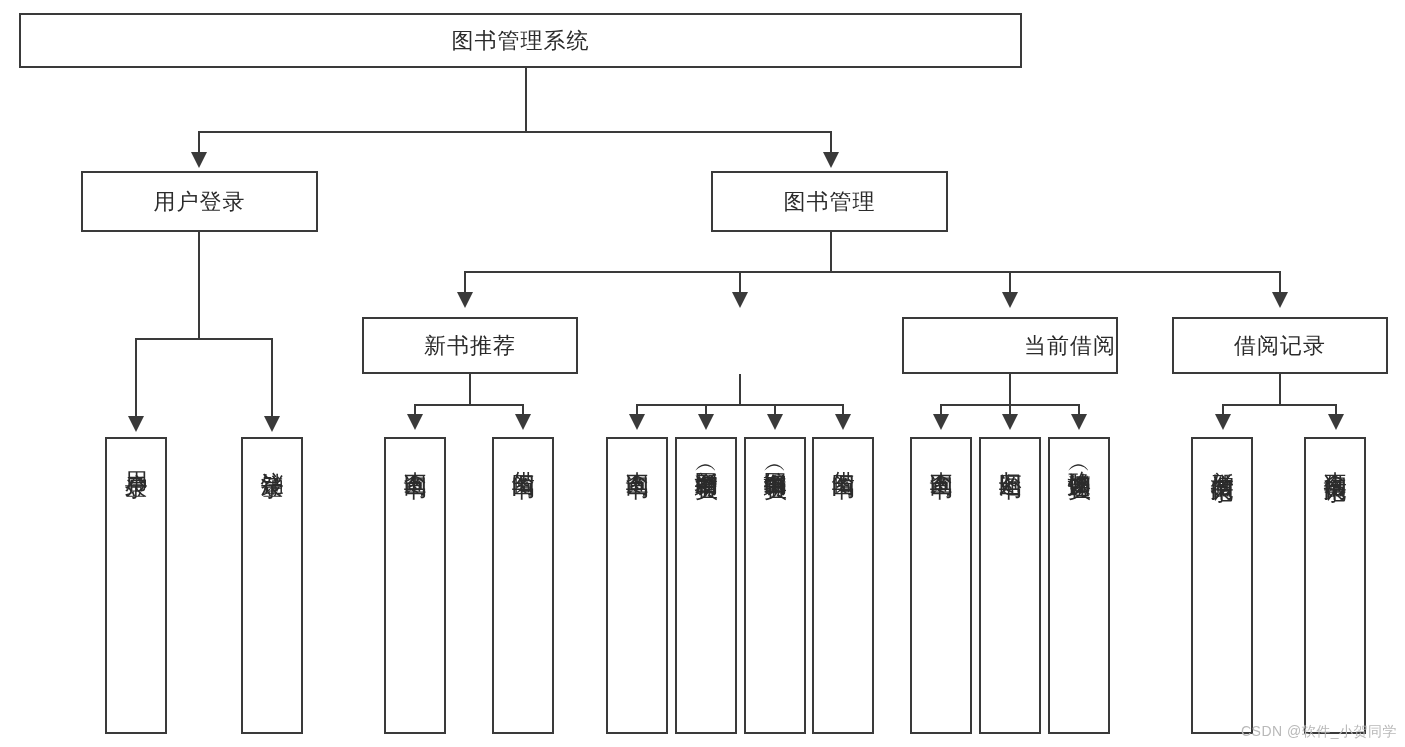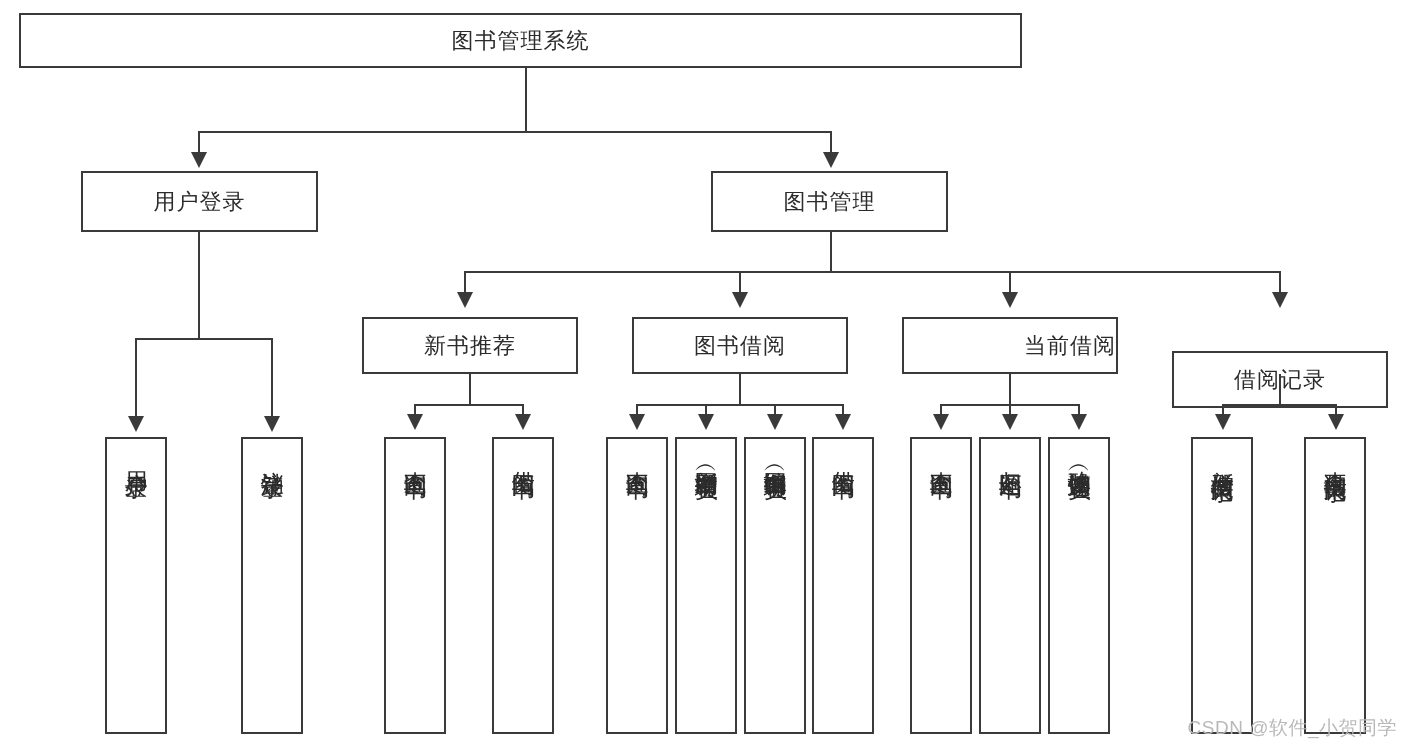--- a/index.html
+++ b/index.html
@@ -60,21 +60,21 @@
     width: 0;
     height: 0;
     border-left: 8px solid transparent;
     border-right: 8px solid transparent;
     border-top: 16px solid #3a3a3a;
   }
   #watermark {
     position: absolute;
     right: 8px;
     bottom: 6px;
-    font-size: 19px;
+    font-size: 14px;
     color: #b9b9b9;
     letter-spacing: 0.5px;
     white-space: nowrap;
     font-family: "Liberation Sans", "DejaVu Sans", sans-serif;
   }
 </style>
 </head>
 <body>
 
 <div id="canvas">
@@ -115,27 +115,24 @@
   <div class="edge v" style="left:739px; top:271px; height:24px;"></div>
   <div class="arrow" style="left:732px; top:292px;"></div>
   <div class="edge v" style="left:1009px; top:271px; height:24px;"></div>
   <div class="arrow" style="left:1002px; top:292px;"></div>
   <div class="edge v" style="left:1279px; top:271px; height:24px;"></div>
   <div class="arrow" style="left:1272px; top:292px;"></div>
 
   <div class="node horizontal" style="left:362px; top:317px; width:216px; height:57px;">
     <span class="label">新书推荐</span>
   </div>
-  <div class="node horizontal" style="left:632px; top:317px; width:216px; height:57px;">
-    <span class="label">图书借阅</span>
-  </div>
   <div class="node horizontal" style="left:902px; top:317px; width:216px; height:57px;justify-content:flex-end;">
     <span class="label">当前借阅</span>
   </div>
-  <div class="node horizontal" style="left:1172px; top:317px; width:216px; height:57px;margin-top:34px;">
+  <div class="node horizontal" style="left:1172px; top:317px; width:216px; height:57px;">
     <span class="label">借阅记录</span>
   </div>
 
   <div class="edge v" style="left:469px; top:374px; height:31px;"></div>
   <div class="edge h" style="left:414px; top:404px; width:110px;"></div>
   <div class="edge v" style="left:414px; top:404px; height:12px;"></div>
   <div class="arrow" style="left:407px; top:414px;"></div>
   <div class="edge v" style="left:522px; top:404px; height:12px;"></div>
   <div class="arrow" style="left:515px; top:414px;"></div>
 

